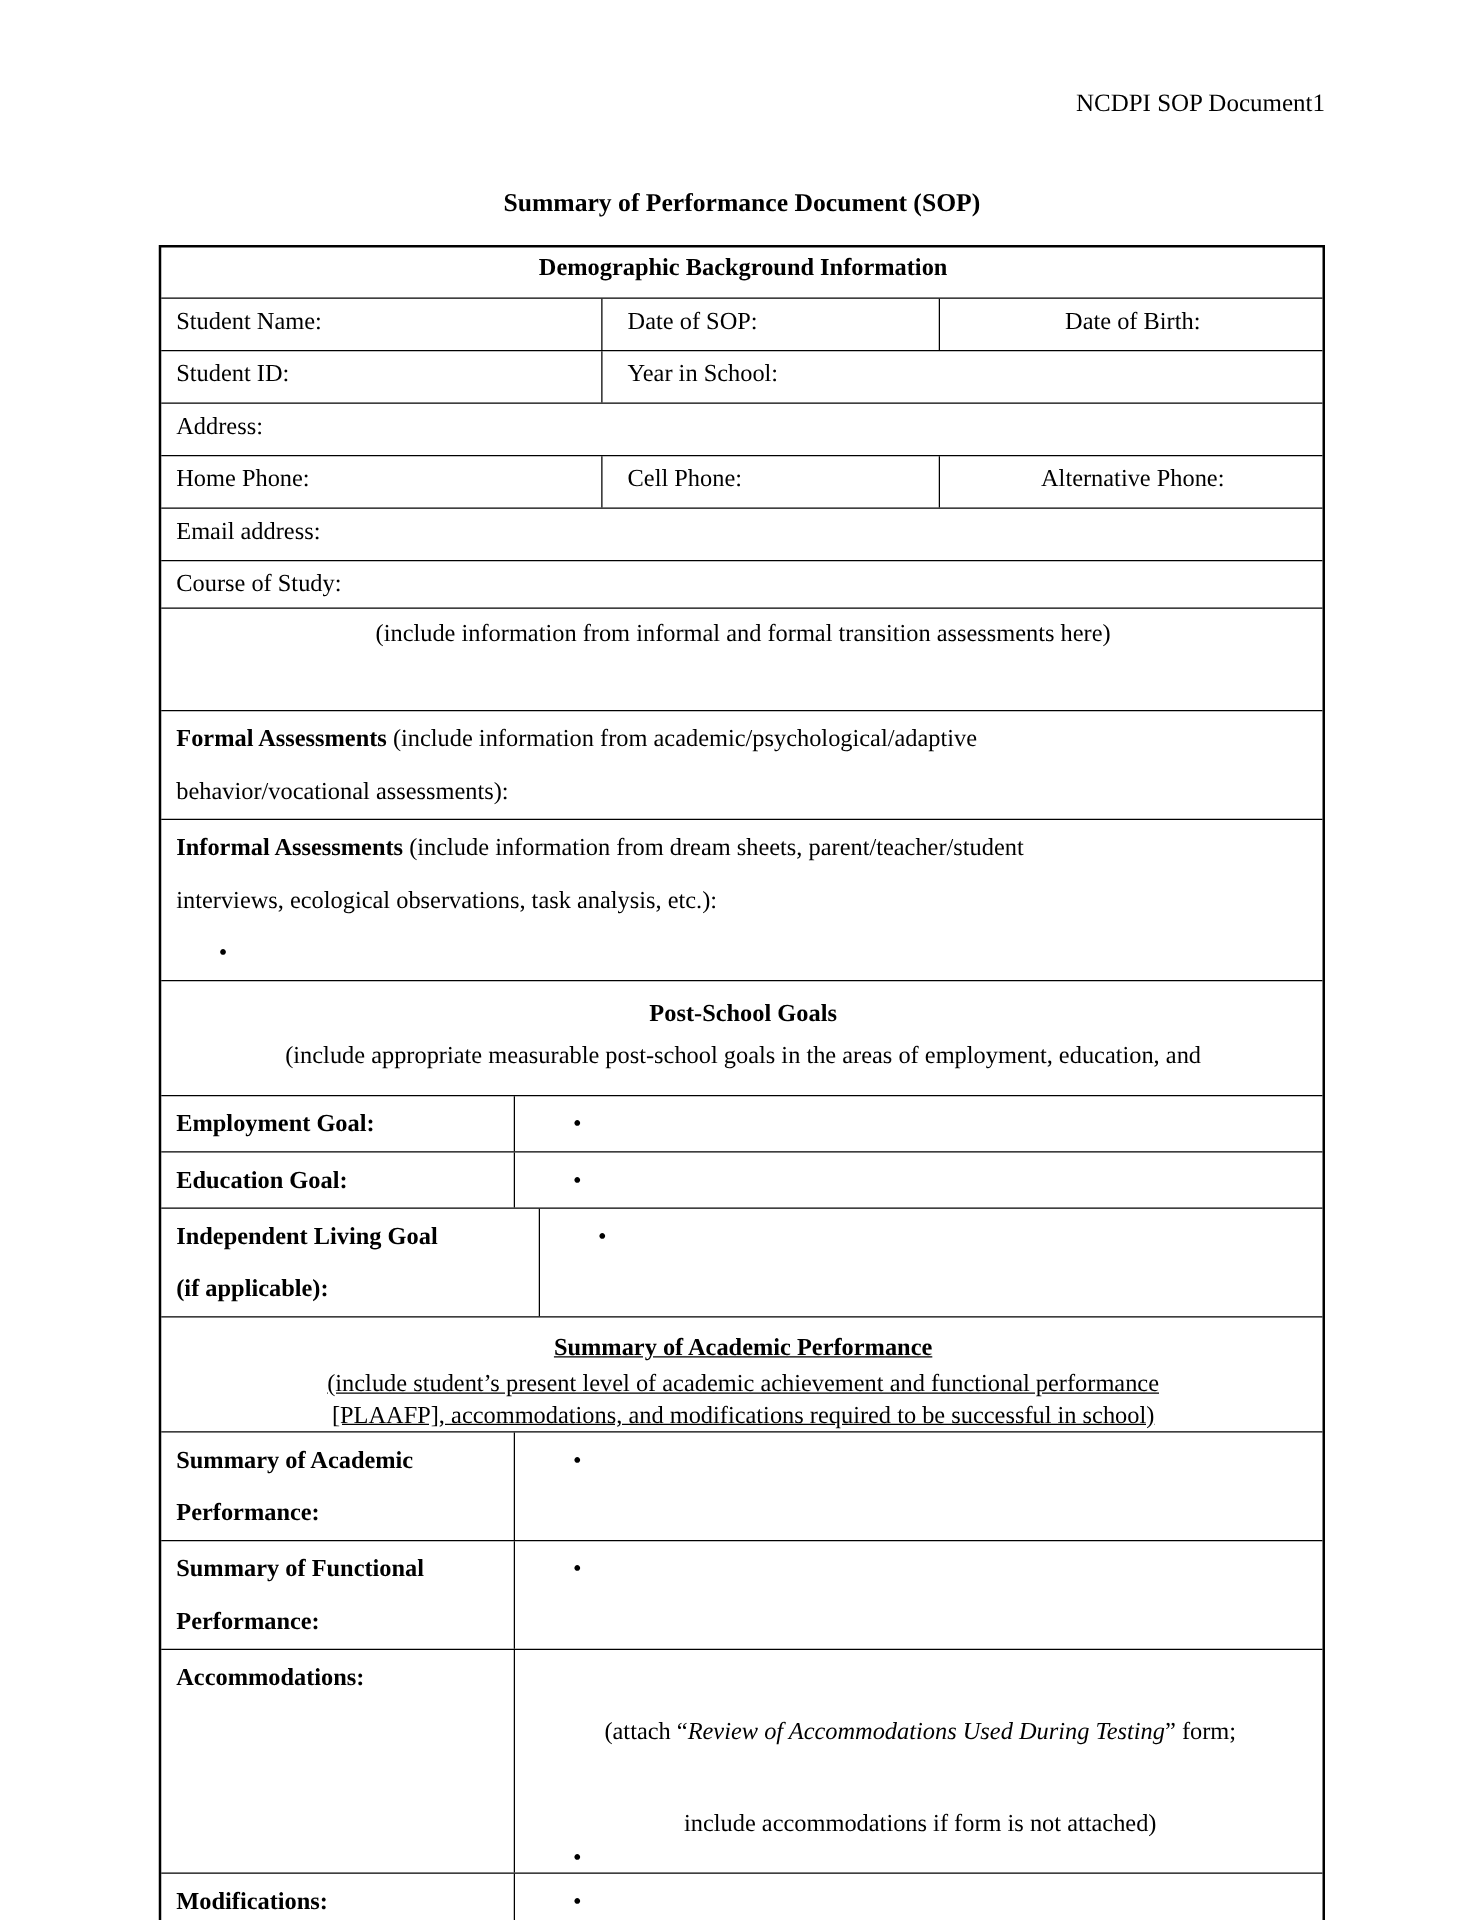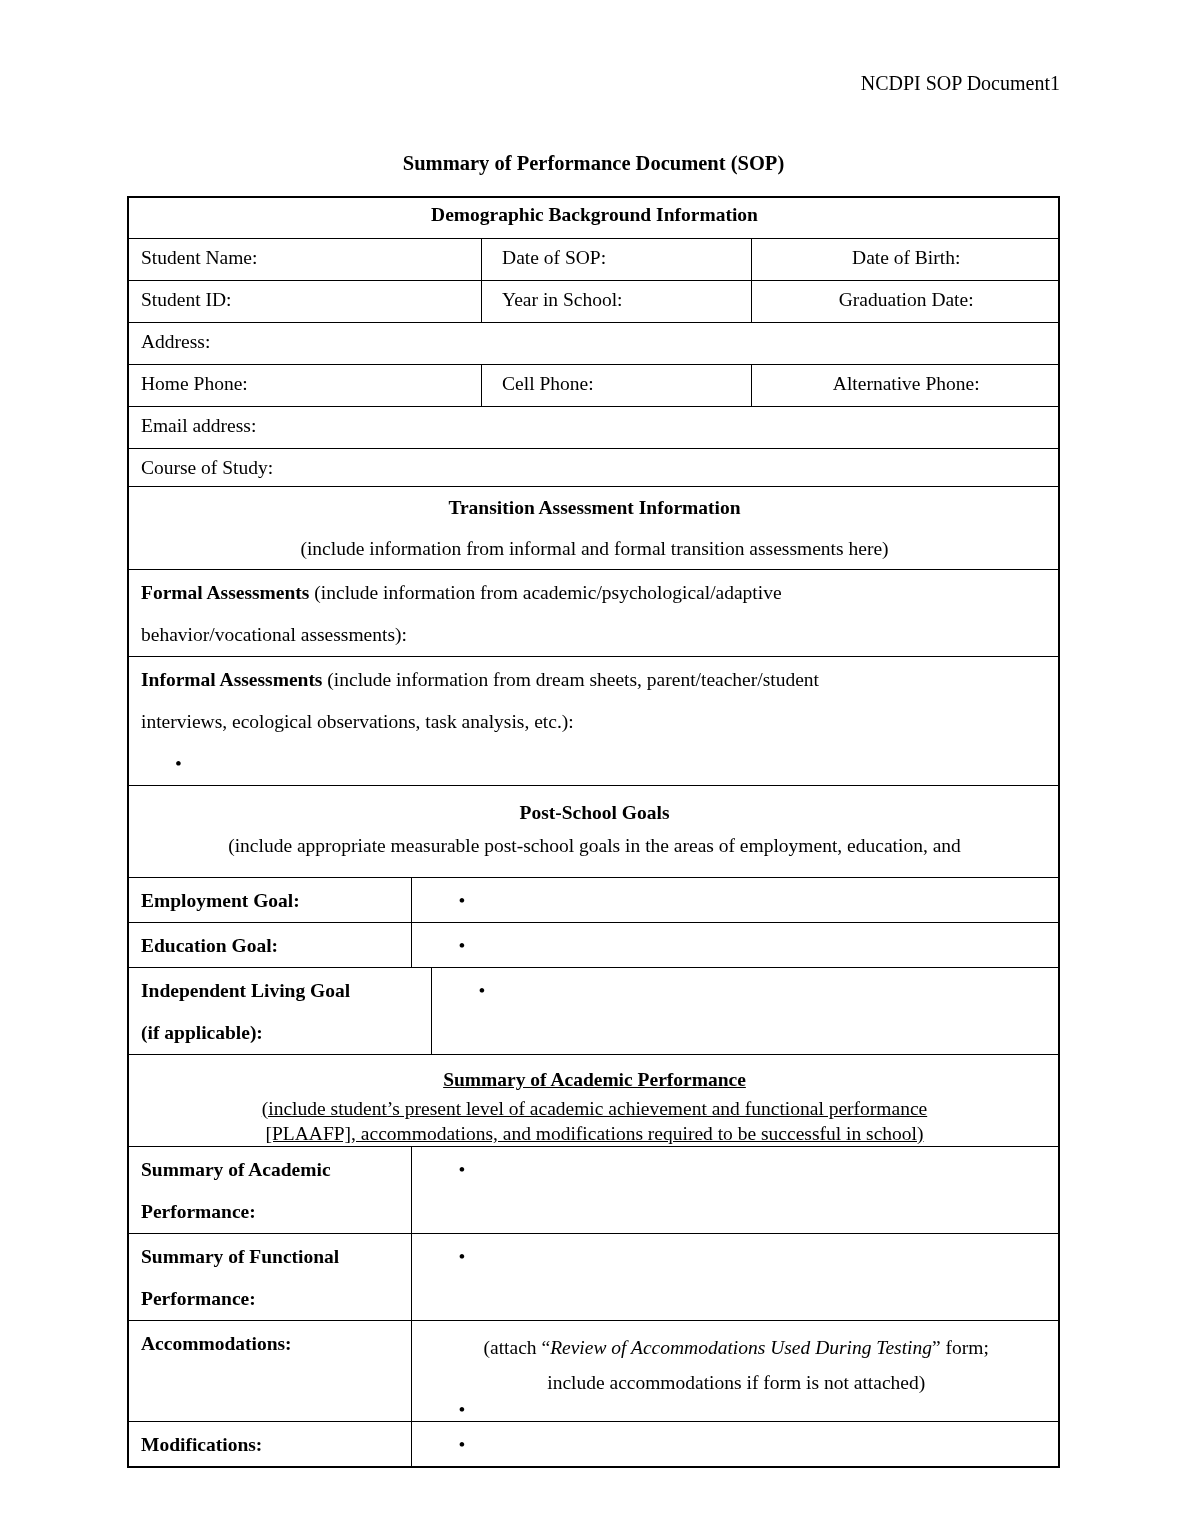--- a/index.html
+++ b/index.html
@@ -47,21 +47,21 @@
   .r-goalhead { min-height: 92px; }
   .r-goalhead .hd { line-height: 38px; }
   .r-goalhead .sub { line-height: 28px; }
   .r-goal { min-height: 44px; }
   .r-ind { min-height: 80px; gap: 20px; }
   .r-sumhead { min-height: 80px; text-decoration: underline; }
   .r-sumhead .hd { line-height: 33px; }
   .r-sumhead .sub { line-height: 25px; }
   .r-sumrow { min-height: 82px; }
   .r-accom { min-height: 97px; }
-  .r-accom .note { line-height: 33px; padding-top: 2px; }
+  .r-accom .note { line-height: 33px; padding-top: 2px; margin-top: 39px; }
   .r-mod { min-height: 44px; }
 
   .bullet { display: block; padding-left: 34px; }
   .line { display: block; }
 </style>
 </head>
 <body>
 
 <div class="page">
 
@@ -80,21 +80,20 @@
 
     <div class="row r-single">
       <div class="c w1">Student Name:</div>
       <div class="c w2">Date of SOP:</div>
       <div class="c w3">Date of Birth:</div>
     </div>
 
     <div class="row r-single">
       <div class="c w1">Student ID:</div>
       <div class="c w2">Year in School:</div>
-      <div class="c w3">Graduation Date:</div>
     </div>
 
     <div class="row r-single">
       <div class="c">Address:</div>
     </div>
 
     <div class="row r-single">
       <div class="c w1">Home Phone:</div>
       <div class="c w2">Cell Phone:</div>
       <div class="c w3">Alternative Phone:</div>
@@ -103,21 +102,20 @@
     <div class="row r-single">
       <div class="c">Email address:</div>
     </div>
 
     <div class="row r-course">
       <div class="c">Course of Study:</div>
     </div>
 
     <div class="row r-trans">
       <div class="c center">
-        <span class="line bold">Transition Assessment Information</span>
         <span class="line">(include information from informal and formal transition assessments here)</span>
       </div>
     </div>
 
     <div class="row r-formal">
       <div class="c dbl">
         <span class="line"><span class="bold">Formal Assessments</span><span> (include information from academic/psychological/adaptive</span></span>
         <span class="line">behavior/vocational assessments):</span>
       </div>
     </div>

